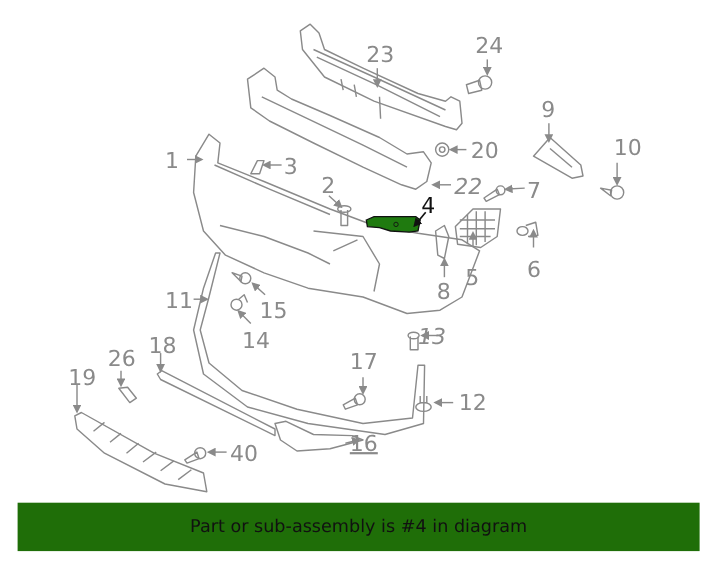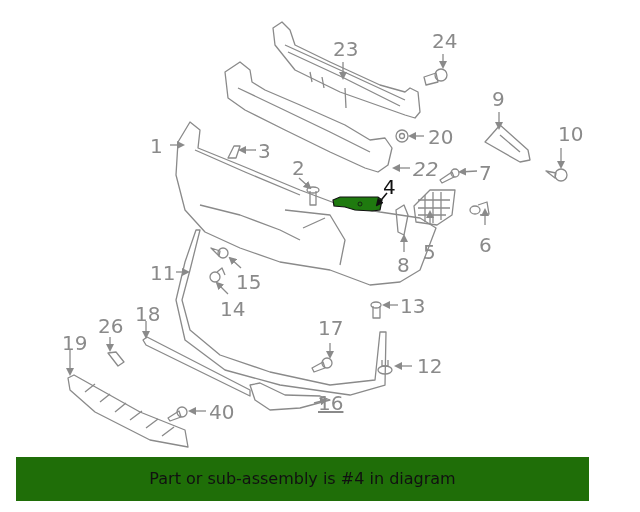--- a/index.html
+++ b/index.html
@@ -1,20 +1,20 @@
 <!DOCTYPE html>
 <html><head>
   <meta charset="utf-8">
   <style>
     html, body { margin: 0; padding: 0; background: #ffffff; }
     body { width: 640px; height: 512px; position: relative; overflow: hidden; font-family: "DejaVu Sans", sans-serif; }
     #diagram { position: absolute; left: 0; top: 0; width: 640px; height: 512px; }
     .callout { position: absolute; font-family: "DejaVu Sans", sans-serif; font-size: 20px; color: #8a8a8a; line-height: 1; white-space: nowrap; }
     .callout.highlight { color: #111111; }
-    #banner { position: absolute; left: 16px; top: 457px; width: 573px; height: 44px; background: #1f6e08; display: flex; flex-direction: column; align-items: center; justify-content: center; }
+    #banner { position: absolute; left: 16px; top: 457px; width: 620px; height: 44px; background: #1f6e08; display: flex; flex-direction: column; align-items: center; justify-content: center; }
     #banner span { font-family: "DejaVu Sans", sans-serif; font-size: 16px; color: #111111; line-height: 18px; }
   </style>
 </head>
 <body>
 
 <svg id="diagram" viewBox="0 0 640 512" xmlns="http://www.w3.org/2000/svg">
   <defs>
     <marker id="arr" markerWidth="8" markerHeight="8" refX="6" refY="4" orient="auto" markerUnits="userSpaceOnUse">
       <path d="M0,0 L8,4 L0,8 Z" fill="#8a8a8a"></path>
     </marker>
@@ -172,21 +172,21 @@
 <div class="callout" style="left:258px;top:141px;">3</div>
 <div class="callout highlight" style="left:383px;top:177px;">4</div>
 <div class="callout" style="left:423px;top:242px;">5</div>
 <div class="callout" style="left:479px;top:235px;">6</div>
 <div class="callout" style="left:479px;top:163px;">7</div>
 <div class="callout" style="left:397px;top:255px;">8</div>
 <div class="callout" style="left:492px;top:89px;">9</div>
 <div class="callout" style="left:558px;top:124px;">10</div>
 <div class="callout" style="left:150px;top:263px;">11</div>
 <div class="callout" style="left:417px;top:356px;">12</div>
-<div class="callout" style="left:400px;top:296px;">13</div>
+<div class="callout" style="left:380px;top:296px;font-style:italic;">13</div>
 <div class="callout" style="left:220px;top:299px;">14</div>
 <div class="callout" style="left:236px;top:272px;">15</div>
 <div class="callout" style="left:318px;top:393px;text-decoration:underline;">16</div>
 <div class="callout" style="left:318px;top:318px;">17</div>
 <div class="callout" style="left:135px;top:304px;">18</div>
 <div class="callout" style="left:62px;top:333px;">19</div>
 <div class="callout" style="left:209px;top:402px;">40</div>
 <div class="callout" style="left:98px;top:316px;">26</div>
 <div class="callout" style="left:413px;top:159px;font-style:italic;">22</div>
 <div class="callout" style="left:333px;top:39px;">23</div>

